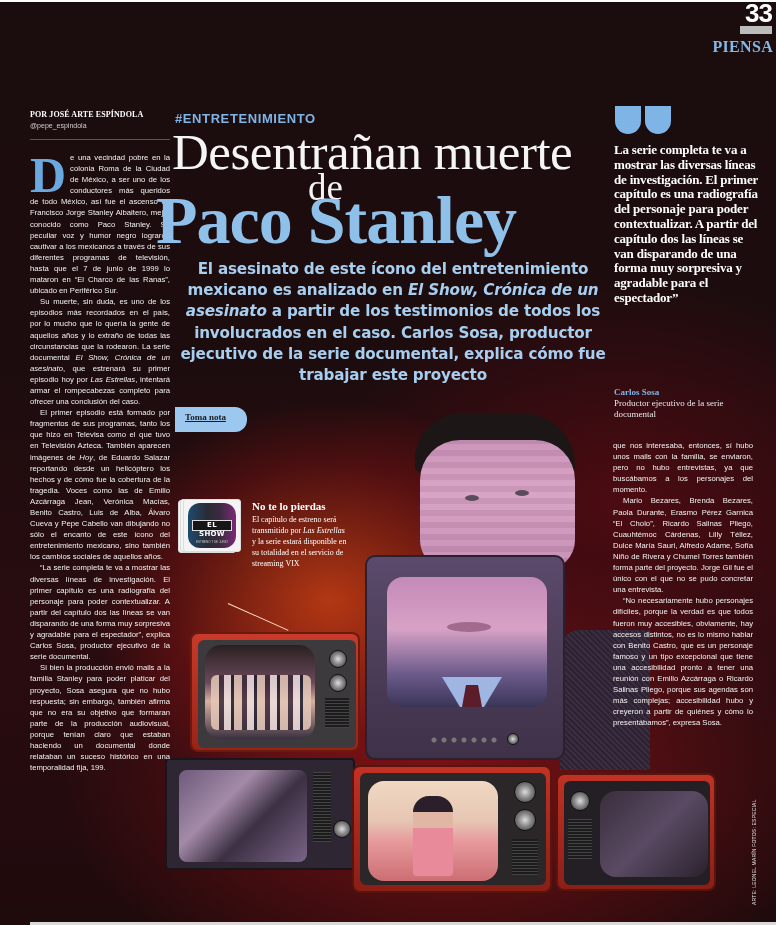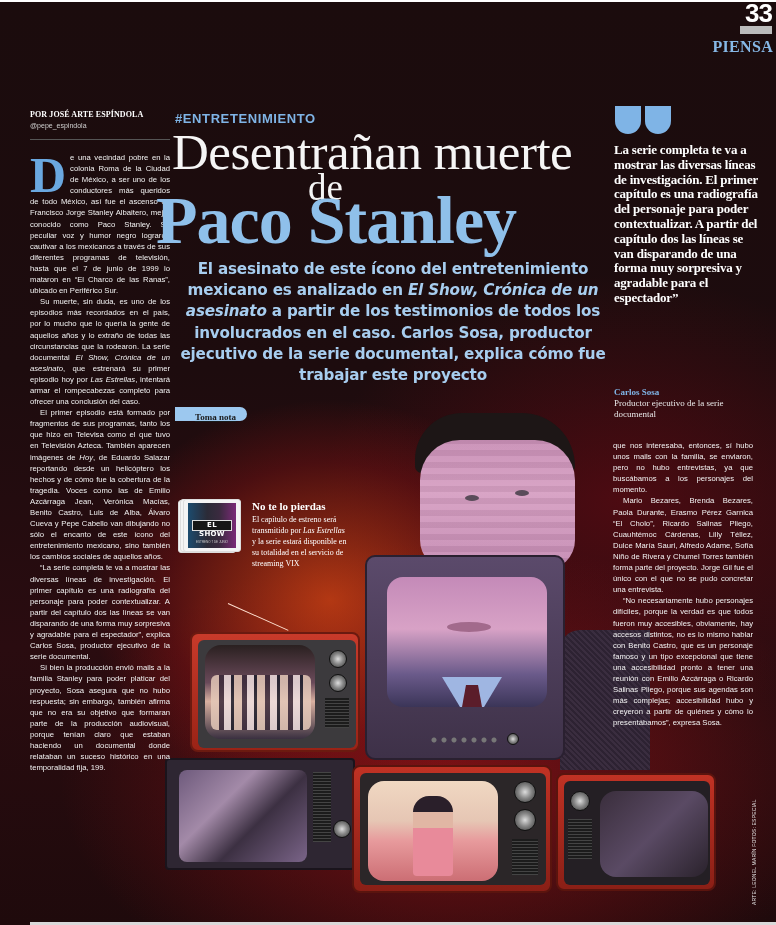--- a/index.html
+++ b/index.html
@@ -90,44 +90,44 @@
     .deck {
       position: absolute; left: 178px; top: 259px; width: 430px;
       font-family: "DejaVu Sans", sans-serif; font-weight: 700;
       font-size: 15.2px; line-height: 21.2px; color: #a7cdef;
       text-align: center; letter-spacing: -0.2px;
     }
     .deck em { font-style: italic; }
 
     
     .toma-pill {
-      position: absolute; left: 175px; top: 407px; width: 72px; height: 14px;
+      position: absolute; left: 175px; top: 407px; width: 72px; height: 25px;
       background: #9cc8ef; border-radius: 0 12px 12px 0;
       font-family: "Liberation Serif", serif; font-weight: 900;
-      font-size: 9px; color: #1a1a1a; line-height: 21px; padding-left: 20px; text-decoration: underline;
+      font-size: 9px; color: #1a1a1a; line-height: 21px; padding-left: 10px; text-decoration: underline;
     }
     .toma-text {
       position: absolute; left: 176px; top: 434px; width: 190px;
       font-family: "Liberation Serif", serif; font-weight: 700;
       font-size: 7.2px; line-height: 10.2px; color: #fff;
     }
 
     
     .promo-stack { position: absolute; left: 178px; top: 499px; width: 62px; height: 55px; }
     .promo-stack .card {
       position: absolute; width: 58px; height: 53px; background: #f4f4f4; border-radius: 3px;
       border: 1px solid #ddd;
     }
     .promo-stack .c1 { left: 0; top: 1px; }
     .promo-stack .c2 { left: 2px; top: 0; }
     .promo-stack .c3 { left: 5px; top: 0; }
     .promo-thumb {
       position: absolute; left: 10px; top: 4px; width: 48px; height: 45px;
       background: linear-gradient(90deg, #1c4b6e 0%, #2b2b37 40%, #3a2a3f 65%, #7b2a78 100%);
-      border-radius: 0; overflow: hidden;
+      border-radius: 12px; overflow: hidden;
     }
     .promo-thumb .logo {
       position: absolute; left: 4px; top: 17px; width: 40px; height: 11px;
       border: 1px solid #ddd; background: #161616;
       font-family: "DejaVu Sans", sans-serif; font-weight: 700; font-size: 7px;
       color: #fff; text-align: center; line-height: 9px; letter-spacing: 0.3px;
     }
     .promo-thumb .sub {
       position: absolute; left: 0; bottom: 4px; width: 48px;
       font-size: 3px; color: #ccc; text-align: center;

